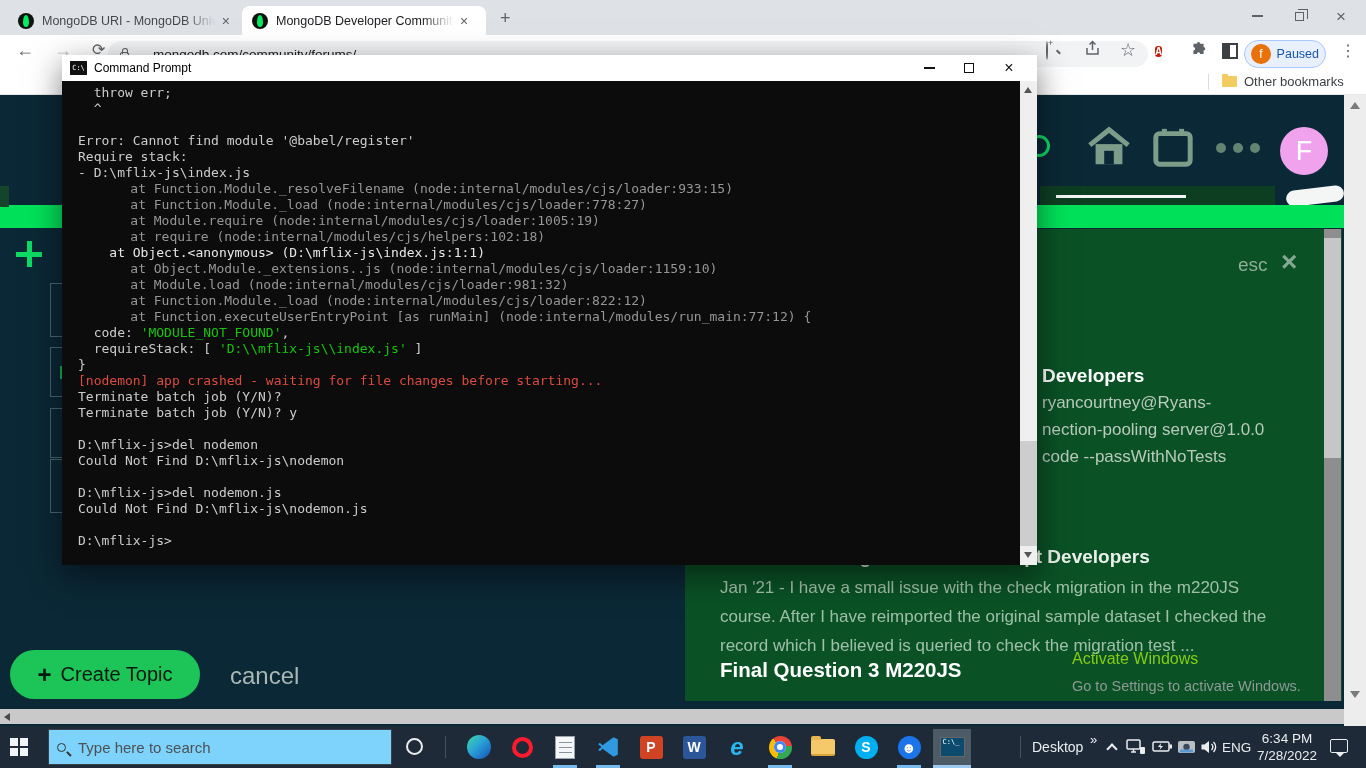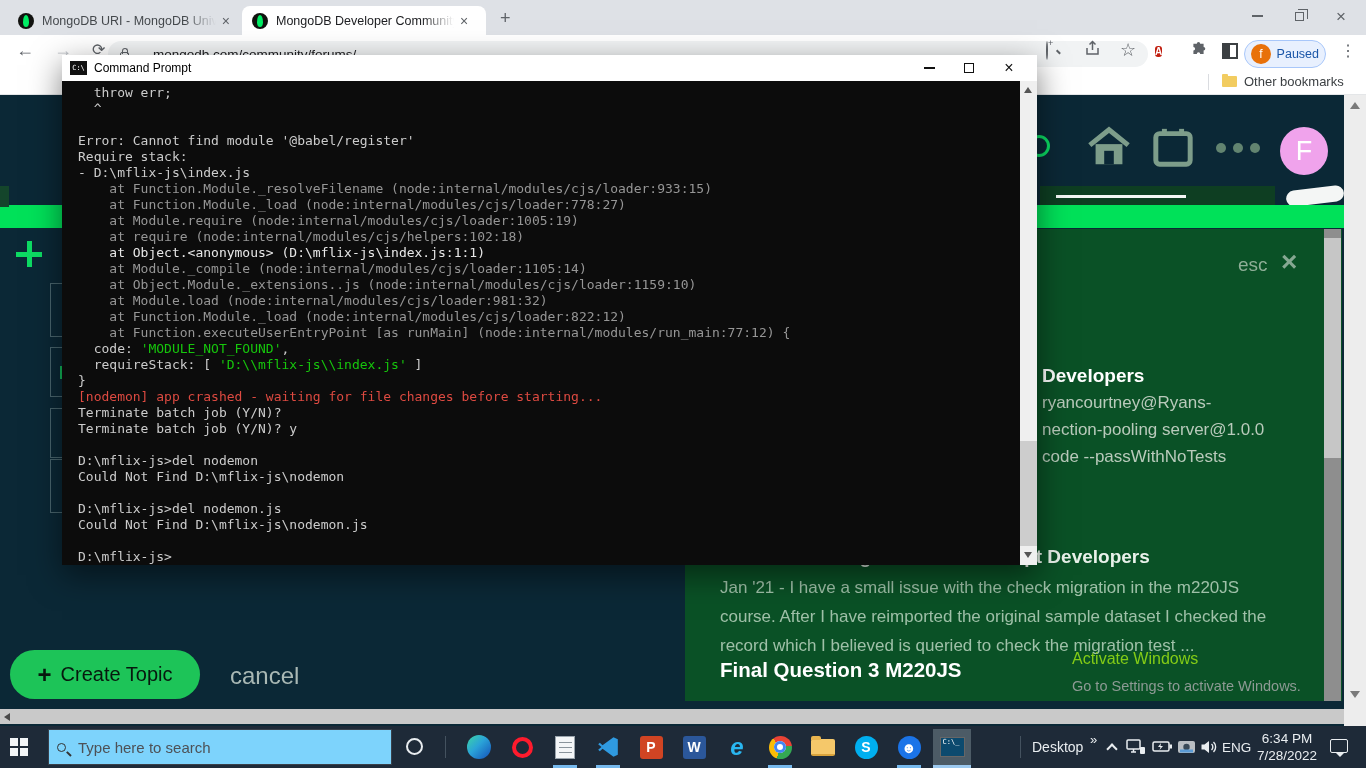--- a/index.html
+++ b/index.html
@@ -99,21 +99,21 @@
   .cmd-ic{width:17px;height:14px;background:#111;margin-right:7px;color:#fff;
     font-family:"DejaVu Sans Mono",monospace;font-size:7px;line-height:14px;text-align:center;}
   .cmd-title-text{font-size:12px;color:#000;flex:1;}
   .cmd-btn{width:40px;height:26px;display:flex;align-items:center;justify-content:center;color:#111;}
   .cmd-minbar{width:11px;height:1.4px;background:#111;}
   .cmd-maxsq{width:10px;height:10px;border:1.2px solid #111;}
   .cmd-x{font-size:16px;line-height:1;}
   .cmd-body{left:0;top:26px;width:975px;height:484px;background:#0c0c0c;overflow:hidden;
     font-family:"DejaVu Sans Mono",monospace;font-size:13px;color:#cccccc;padding:4px 0 0 1px;}
   .cline{height:16px;line-height:16px;white-space:pre;padding-left:15px;}
-  .cs-dim{color:#969696;}
+  .cs-dim{color:#969696;margin-left:21px;}
   .cs-bright{color:#e8e8e8;}
   .cs-green{color:#16c60c;}
   .cs-red{color:#dd4a41;}
   .cmd-sb{left:958px;top:26px;width:17px;height:484px;background:#efefef;}
   .cmd-sb .sarr{position:absolute;left:4px;width:0;height:0;border-left:4.5px solid transparent;border-right:4.5px solid transparent;}
   .sarr-up{top:6px;border-bottom:6px solid #555;}
   .sarr-dn{top:471px;border-top:6px solid #555;}
   .cmd-thumb{position:absolute;left:0;top:360px;width:17px;height:105px;background:#cdcdcd;}
 
   
@@ -322,21 +322,20 @@
         <div class="cline"><span>  ^</span></div>
         <div class="cline"><span></span></div>
         <div class="cline"><span>Error: Cannot find module '@babel/register'</span></div>
         <div class="cline"><span>Require stack:</span></div>
         <div class="cline"><span>- D:\mflix-js\index.js</span></div>
         <div class="cline"><span class="cs-dim">    at Function.Module._resolveFilename (node:internal/modules/cjs/loader:933:15)</span></div>
         <div class="cline"><span class="cs-dim">    at Function.Module._load (node:internal/modules/cjs/loader:778:27)</span></div>
         <div class="cline"><span class="cs-dim">    at Module.require (node:internal/modules/cjs/loader:1005:19)</span></div>
         <div class="cline"><span class="cs-dim">    at require (node:internal/modules/cjs/helpers:102:18)</span></div>
         <div class="cline"><span class="cs-bright">    at Object.&lt;anonymous&gt; (D:\mflix-js\index.js:1:1)</span></div>
-        <div class="cline"><span class="cs-dim">    at Module._compile (node:internal/modules/cjs/loader:1105:14)</span></div>
         <div class="cline"><span class="cs-dim">    at Object.Module._extensions..js (node:internal/modules/cjs/loader:1159:10)</span></div>
         <div class="cline"><span class="cs-dim">    at Module.load (node:internal/modules/cjs/loader:981:32)</span></div>
         <div class="cline"><span class="cs-dim">    at Function.Module._load (node:internal/modules/cjs/loader:822:12)</span></div>
         <div class="cline"><span class="cs-dim">    at Function.executeUserEntryPoint [as runMain] (node:internal/modules/run_main:77:12) {</span></div>
         <div class="cline"><span>  code: </span><span class="cs-green">'MODULE_NOT_FOUND'</span><span>,</span></div>
         <div class="cline"><span>  requireStack: [ </span><span class="cs-green">'D:\\mflix-js\\index.js'</span><span> ]</span></div>
         <div class="cline"><span>}</span></div>
         <div class="cline"><span class="cs-red">[nodemon] app crashed - waiting for file changes before starting...</span></div>
         <div class="cline"><span>Terminate batch job (Y/N)?</span></div>
         <div class="cline"><span>Terminate batch job (Y/N)? y</span></div>

